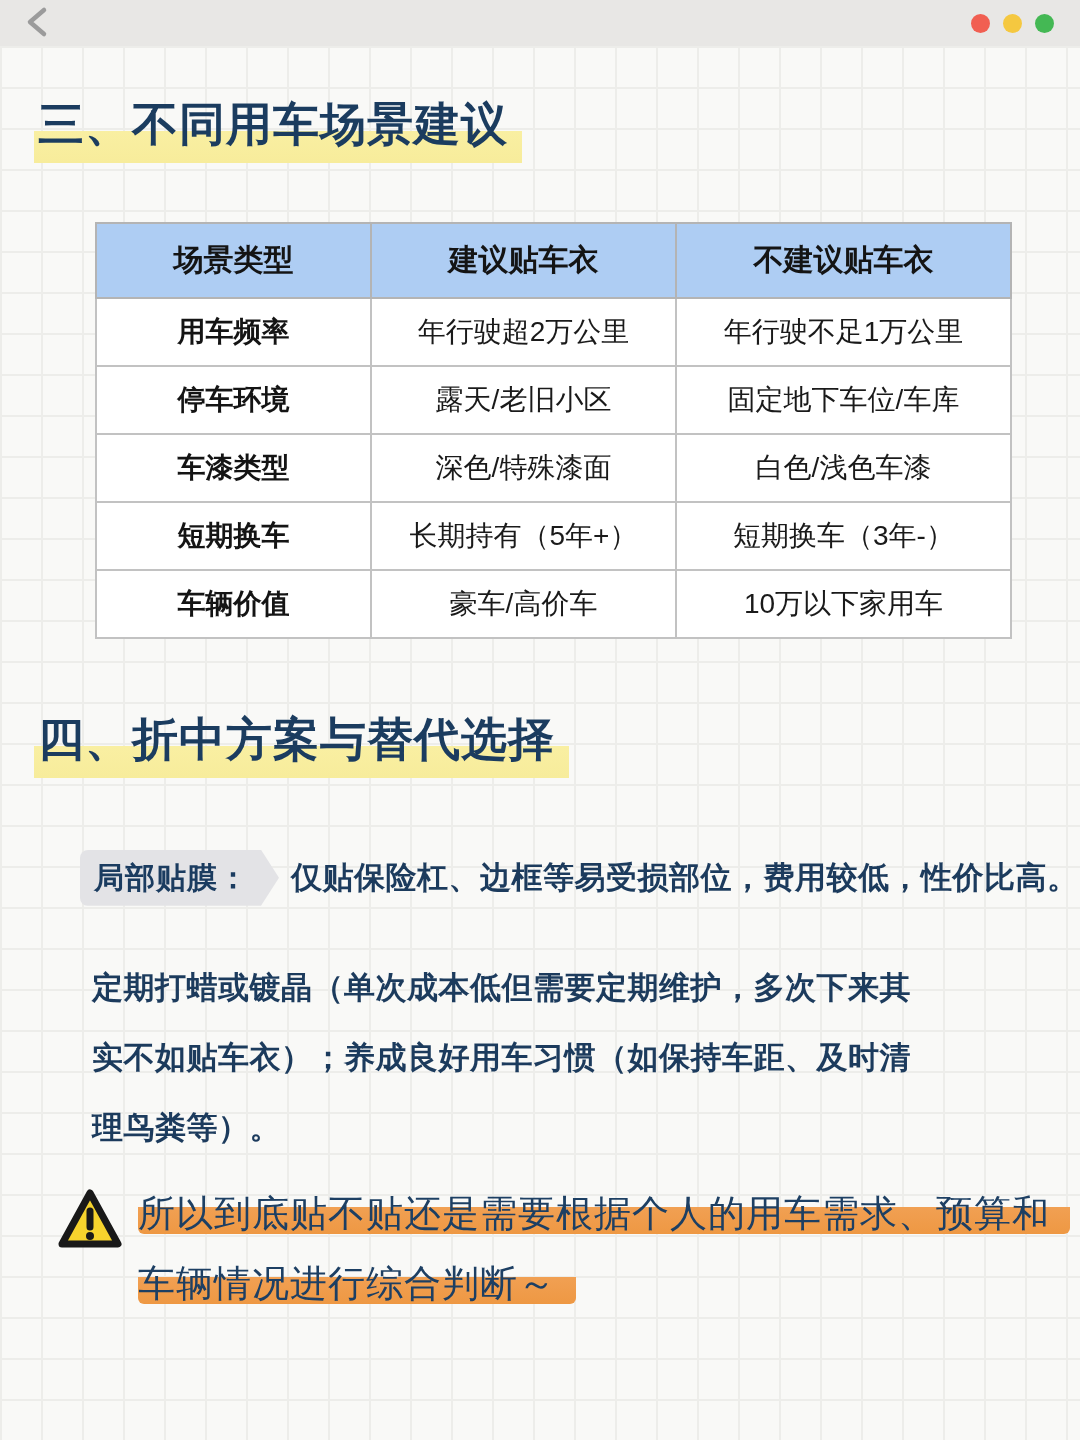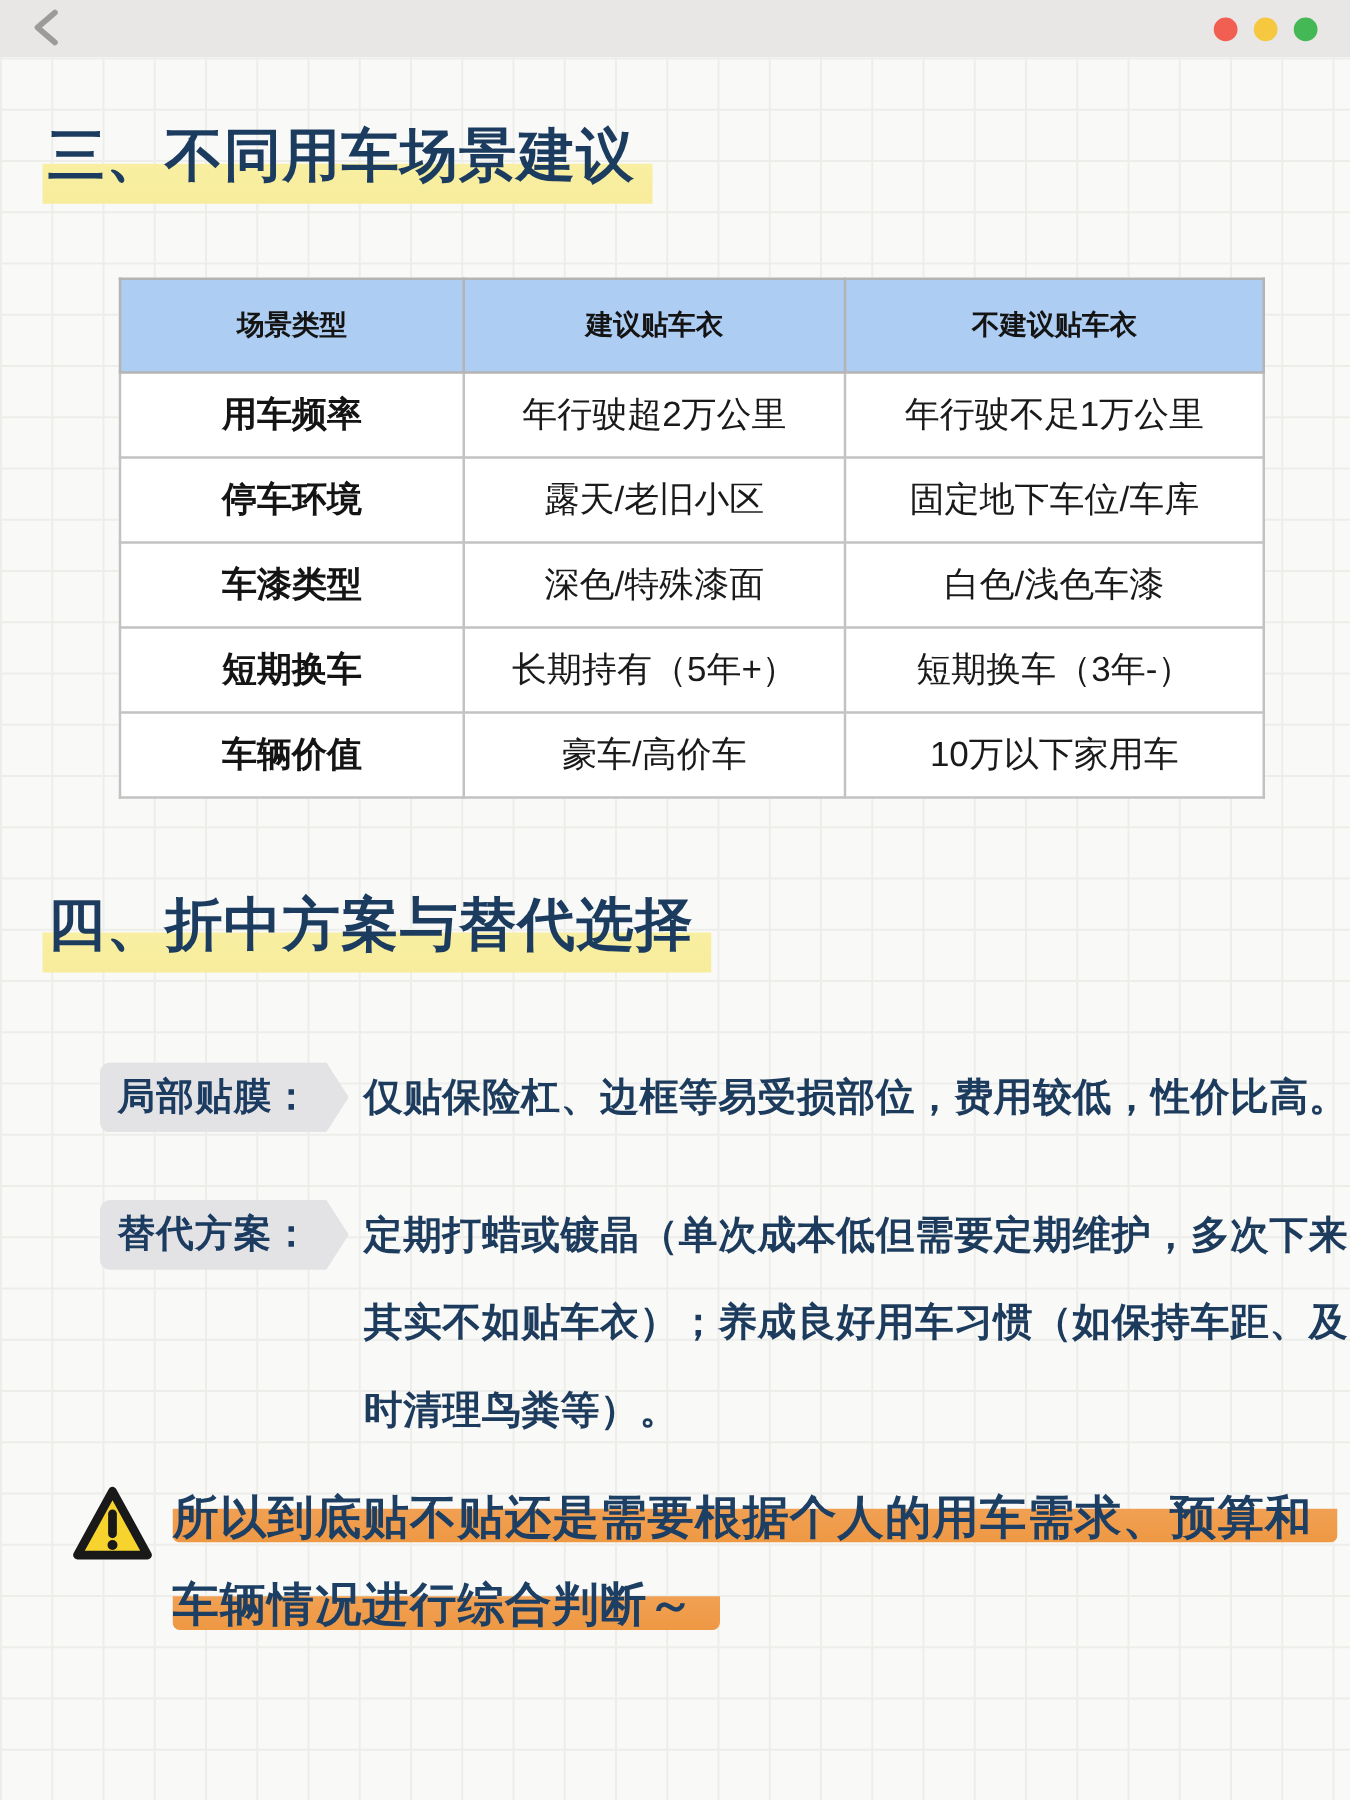--- a/index.html
+++ b/index.html
@@ -50,21 +50,21 @@
     width:915px;
     border-collapse:collapse;
     table-layout:fixed;
     background:#ffffff;
   }
   .scene-table col.c1{ width:275px; }
   .scene-table col.c2{ width:305px; }
   .scene-table col.c3{ width:335px; }
   .scene-table th{
     height:75px; background:#aecdf3;
-    font-size:22px; font-weight:bold; color:#141414;
+    font-size:30px; font-weight:bold; color:#141414;
     border:2px solid #b4b4b4; text-align:center;
   }
   .scene-table td{
     height:68px; background:#ffffff;
     font-size:28px; color:#1a1a1a;
     border:2px solid #c2c2c2; text-align:center;
   }
   .scene-table td.rowhead{ font-weight:bold; color:#141414; }
 
   
@@ -85,21 +85,21 @@
     width:822px;
     font-size:31px; font-weight:600; color:#1c3b5d;
     line-height:70px; letter-spacing:0.5px;
   }
 
   
   .warning{ display:flex; align-items:flex-start; margin:16px 0 0 56px; }
   .warn-icon{ flex:0 0 auto; margin-top:8px; }
   .warn-text{
     margin-left:14px;
-    font-size:37px; font-weight:bold; color:#1d3f63;
+    font-size:37px; font-weight:normal; color:#1d3f63;
     line-height:70px; letter-spacing:1px;
   }
   .hl-o{
     background:linear-gradient(#f1a053,#ee9843) no-repeat 0 100% / 100% 27px;
     border-radius:6px;
     padding-right:20px;
   }
 </style>
 </head>
 <body>
@@ -170,21 +170,20 @@
   <h2 class="section-title title-4">
     <span class="hl-y">四、折中方案与替代选择</span>
   </h2>
 
   <div class="item item-1">
     <span class="badge">局部贴膜：</span>
     <div class="item-text">仅贴保险杠、边框等易受损部位，费用较低，性价比高。</div>
   </div>
 
   <div class="item item-2">
-    <span class="badge">替代方案：</span>
     <div class="item-text">定期打蜡或镀晶（单次成本低但需要定期维护，多次下来其实不如贴车衣）；养成良好用车习惯（如保持车距、及时清理鸟粪等）。</div>
   </div>
 
   <div class="warning">
     <span class="warn-icon">
       <svg width="68" height="64" viewBox="0 0 68 64">
         <path d="M34 6 L62 57 L6 57 Z" fill="#f6d32d" stroke="#191919" stroke-width="7" stroke-linejoin="round"></path>
         <line x1="34" y1="24" x2="34" y2="40" stroke="#191919" stroke-width="7" stroke-linecap="round"></line>
         <circle cx="34" cy="49" r="4" fill="#191919"></circle>
       </svg>

